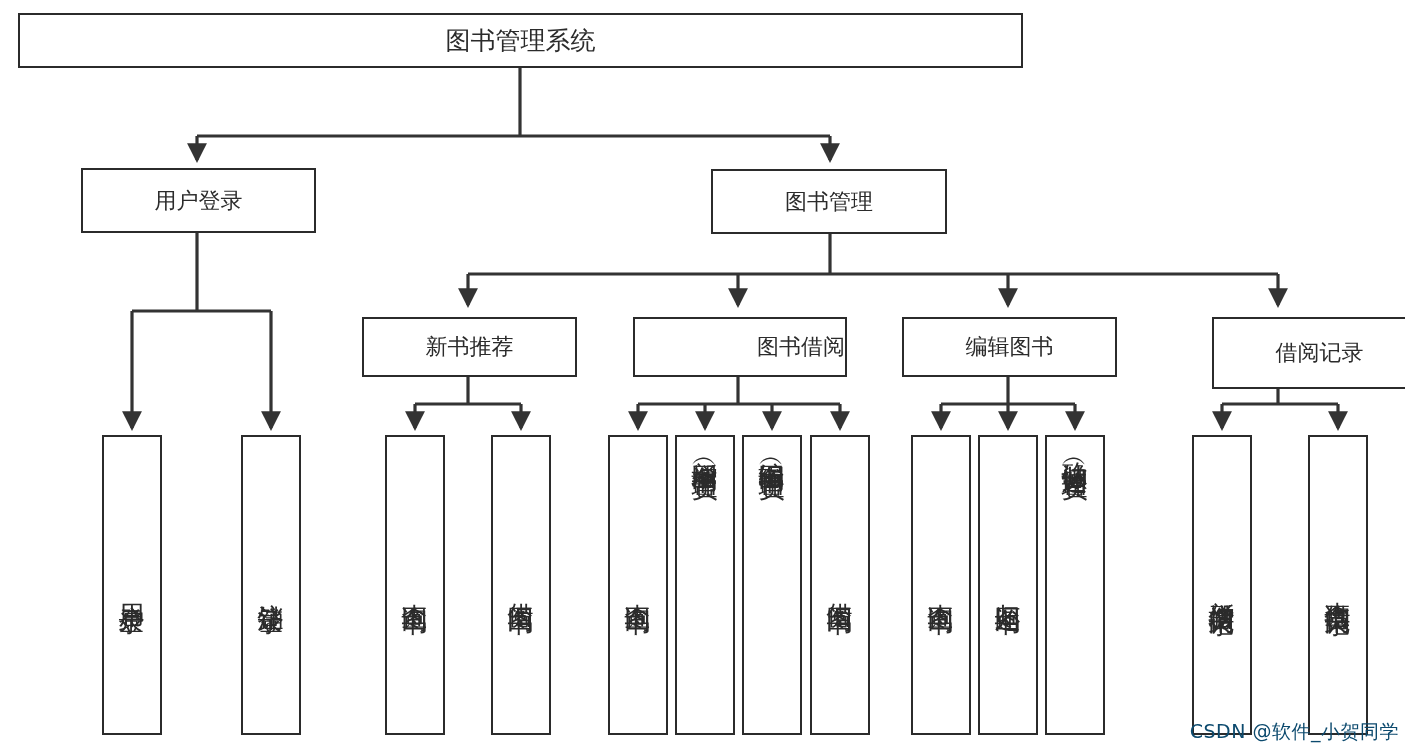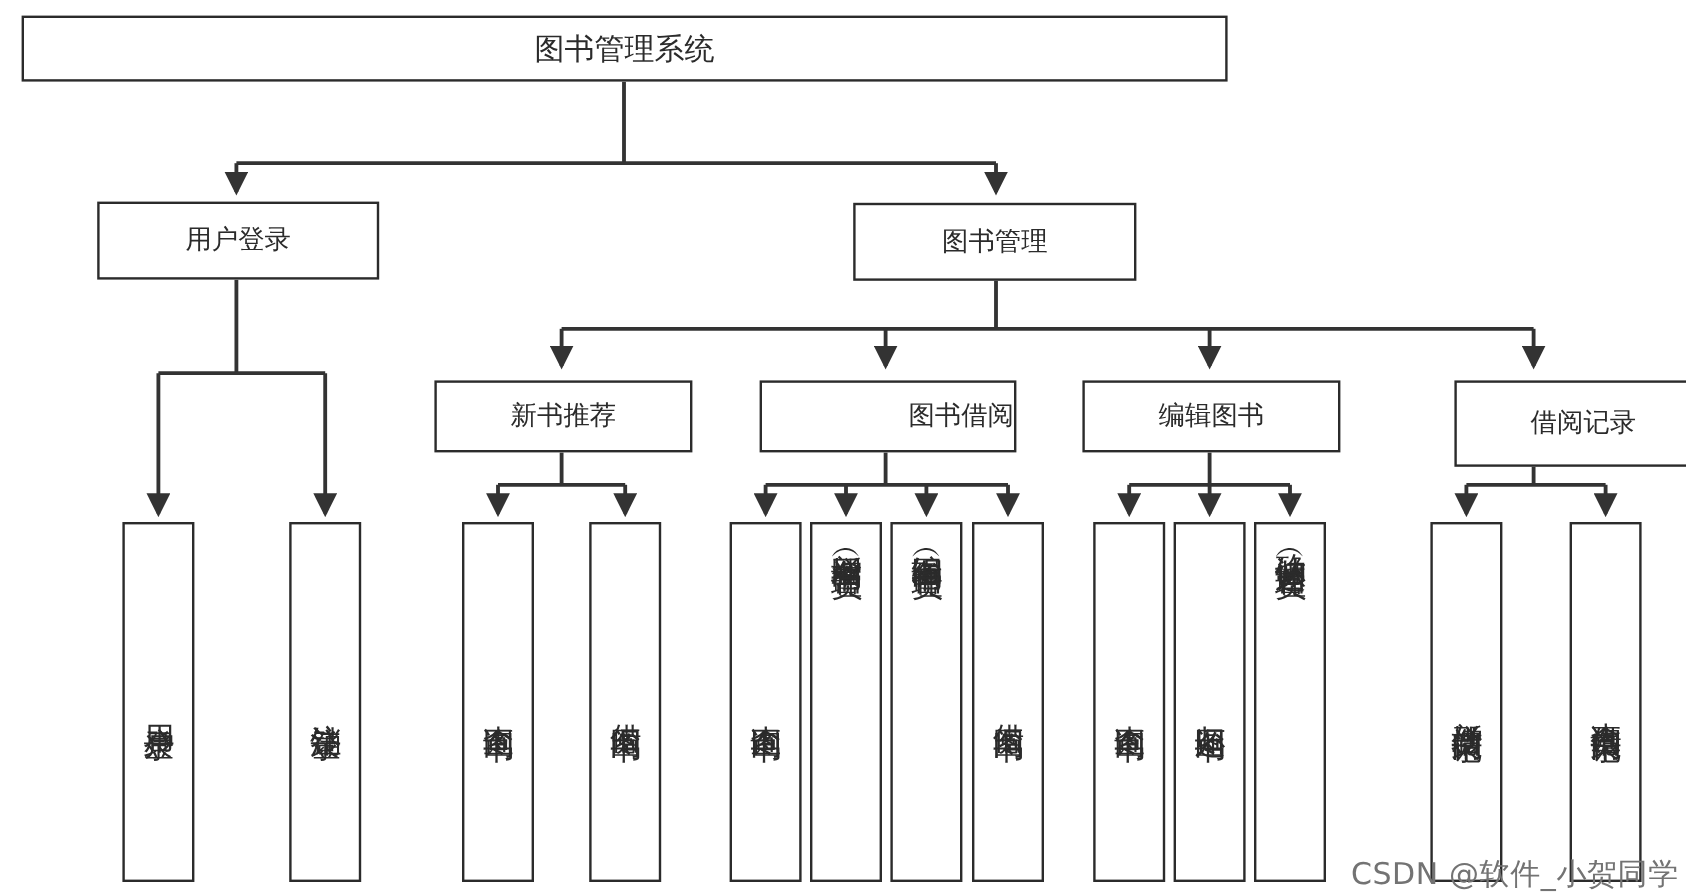--- a/index.html
+++ b/index.html
@@ -38,22 +38,22 @@
     letter-spacing:2px;
     line-height:1;
     padding-top:4px;
   }
   .leaf.align-top{align-items:flex-start;}
   .leaf.align-mid{align-items:center;}
   .watermark{
     position:absolute;
     right:6px;
     bottom:2px;
-    font-size:25px;
-    color:#737373;
+    font-size:19px;
+    color:#0c4a6e;
     letter-spacing:0.5px;
     white-space:nowrap;
   }
 </style>
 </head>
 <body>
 
 <div id="canvas">
 
   <svg viewBox="0 0 1405 747">

